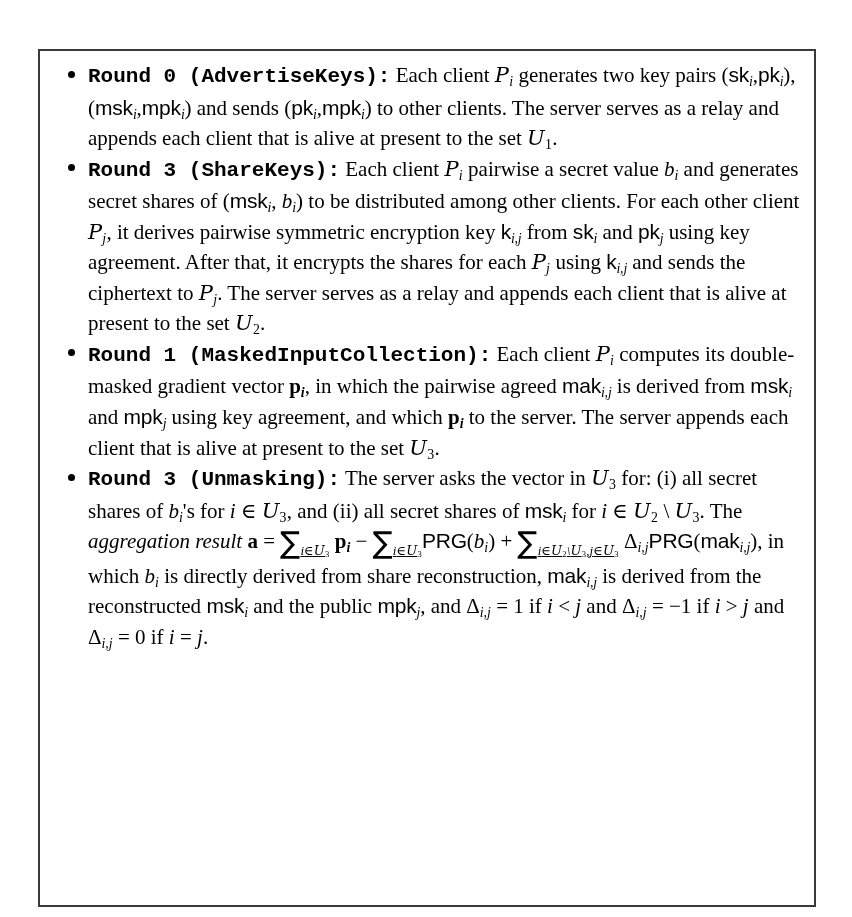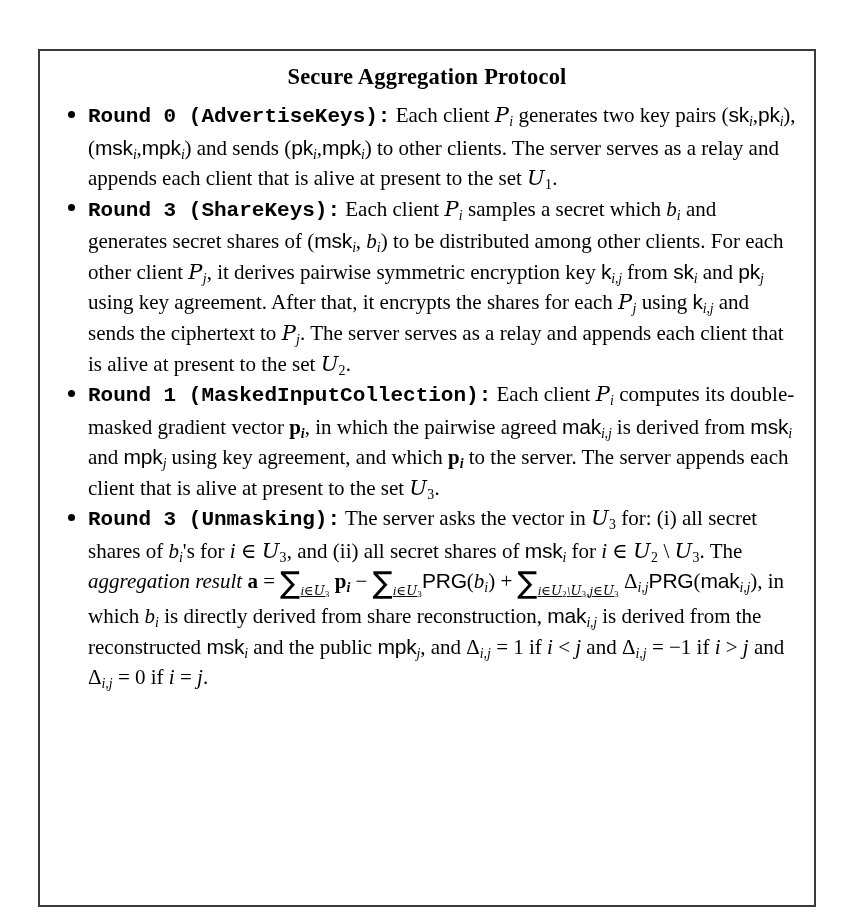--- a/index.html
+++ b/index.html
@@ -106,42 +106,41 @@
     font-style: italic;
     letter-spacing: 0.1px;
     text-decoration: underline;
   }
 </style>
 </head>
 <body>
 
 <div id="protocol-box">
 
-  <div id="protocol-title">Secure Aggregation Protocol</div>
 
   <ul class="rounds">
 
     <li>
       <span class="bullet"></span>
       <span class="rnd-label">Round 0 (AdvertiseKeys):</span>
       <span>
         <span>Each client</span>
         <span class="cal"><span>P</span><sub>i</sub></span>
         <span>generates two key pairs (</span><span class="op"><span>sk</span><sub>i</sub></span><span>,</span><span class="op"><span>pk</span><sub>i</sub></span><span>), (</span><span class="op"><span>msk</span><sub>i</sub></span><span>,</span><span class="op"><span>mpk</span><sub>i</sub></span><span>) and sends (</span><span class="op"><span>pk</span><sub>i</sub></span><span>,</span><span class="op"><span>mpk</span><sub>i</sub></span><span>) to other clients. The server serves as a relay and appends each client that is alive at present to the set</span>
         <span class="cal"><span>U</span><sub class="up">1</sub></span><span>.</span>
       </span>
     </li>
 
     <li>
       <span class="bullet"></span>
       <span class="rnd-label">Round 3 (ShareKeys):</span>
       <span>
         <span>Each client</span>
         <span class="cal"><span>P</span><sub>i</sub></span>
-        <span>samples a secret which</span>
+        <span>pairwise a secret value</span>
         <span class="mv"><span>b</span><sub>i</sub></span>
         <span>and generates secret shares of (</span><span class="op"><span>msk</span><sub>i</sub></span><span>,&nbsp;</span><span class="mv"><span>b</span><sub>i</sub></span><span>) to be distributed among other clients. For each other client</span>
         <span class="cal"><span>P</span><sub>j</sub></span><span>, it derives pairwise symmetric encryption key</span>
         <span class="op"><span>k</span><sub>i,j</sub></span>
         <span>from</span>
         <span class="op"><span>sk</span><sub>i</sub></span>
         <span>and</span>
         <span class="op"><span>pk</span><sub>j</sub></span>
         <span>using key agreement. After that, it encrypts the shares for each</span>
         <span class="cal"><span>P</span><sub>j</sub></span>

